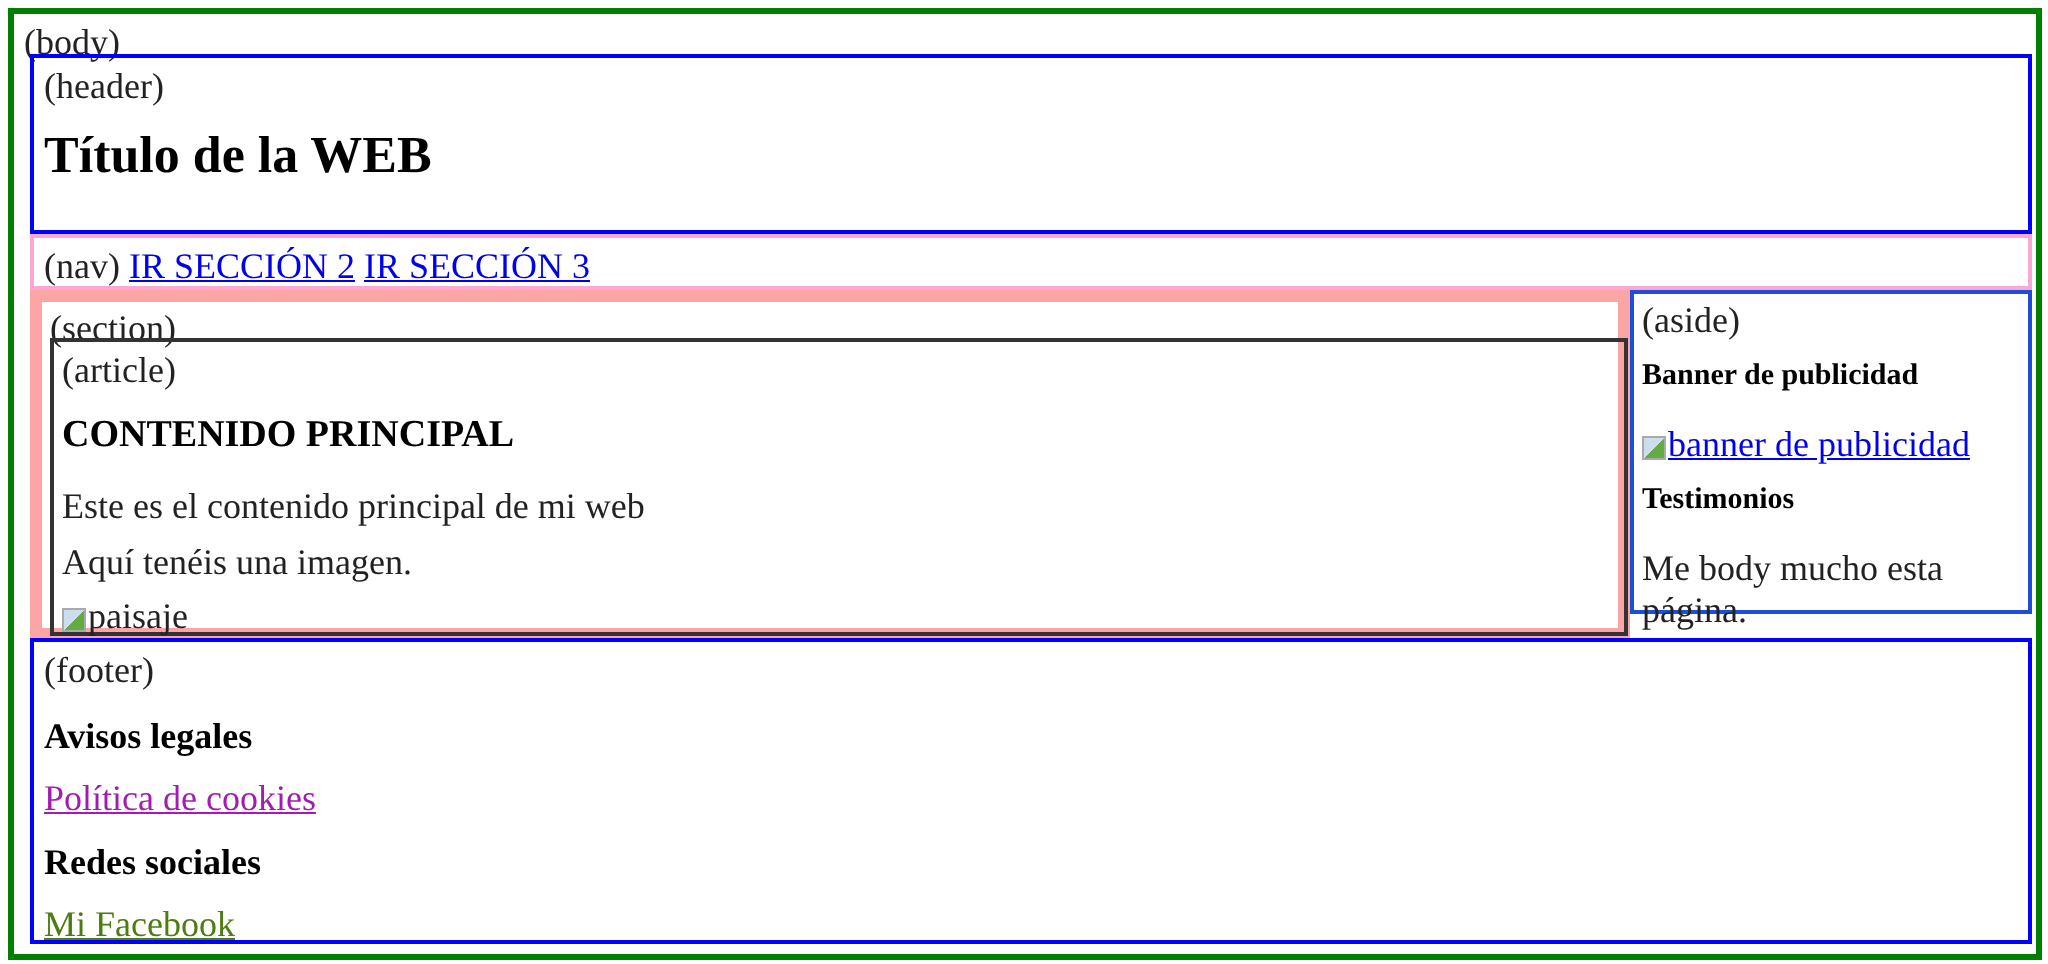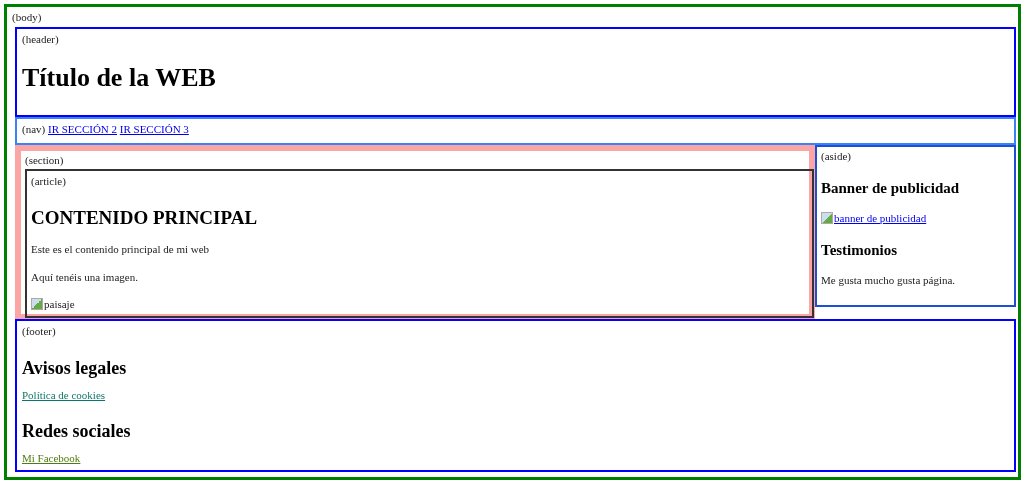--- a/index.html
+++ b/index.html
@@ -1,23 +1,23 @@
 <!DOCTYPE html>
 <html><head>
 <meta charset="utf-8">
 <style>
   html, body { margin:0; padding:0; background:#fff; }
   body { width:1024px; height:482px; overflow:hidden; font-family:"Liberation Serif", "DejaVu Serif", serif; color:#000; font-size:13px; }
   .page { position:absolute; left:4px; top:4px; width:1011px; height:470px; border:3px solid #008000; }
-  .lbl { position:absolute; font-size:11px; color:#222; }
+  .lbl { position:absolute; font-size:18px; color:#222; }
   a { color:#0000ee; text-decoration:underline; }
   .box { position:absolute; box-sizing:border-box; }
   #hdr { left:8px; top:20px; width:1001px; height:90px; border:2px solid #0000ff; }
   #hdr h1 { position:absolute; left:5px; top:34px; margin:0; font-size:26px; font-weight:bold; }
-  #nav { left:8px; top:110px; width:1001px; height:28px; border:2px solid #3b82f6; }
+  #nav { left:8px; top:110px; width:1001px; height:28px; border:2px solid #f9a8d4; }
   #sec { left:8px; top:138px; width:800px; height:175px; border:6px solid #fca5a5; }
   #art { left:4px; top:18px; width:789px; height:149px; border:2px solid #333; }
   #art h2 { position:absolute; left:4px; top:36px; margin:0; font-size:19px; font-weight:bold; }
   #aside { left:808px; top:138px; width:201px; height:162px; border:2px solid #1d4ed8; }
   #aside h3 { position:absolute; left:4px; margin:0; font-size:15px; font-weight:bold; }
   #foot { left:8px; top:312px; width:1001px; height:153px; border:2px solid #0000ff; }
   #foot h4 { position:absolute; left:5px; margin:0; font-size:18px; font-weight:bold; }
   .broken { display:inline-block; width:12px; height:12px; vertical-align:-2px; background:linear-gradient(135deg,#cde 0 50%,#6a4 50%); border:1px solid #aaa; margin-right:1px; box-sizing:border-box; }
 </style>
 </head>
@@ -48,23 +48,23 @@
       <span class="lbl" style="left:4px;top:72px;">Este es el contenido principal de mi web</span>
       <span class="lbl" style="left:4px;top:127px;"><span class="broken"></span><span>paisaje</span></span>
     </div>
   </div>
 
   <div class="box" id="aside">
     <span class="lbl" style="left:4px;top:3px;">(aside)</span>
     <h3 style="top:33px;">Banner de publicidad</h3>
     <a href="#" class="lbl" style="left:4px;top:65px;color:#0000ee;"><span class="broken"></span><span>banner de publicidad</span></a>
     <h3 style="top:95px;">Testimonios</h3>
-    <span class="lbl" style="left:4px;top:127px;">Me gusta mucho gusta página.</span>
+    <span class="lbl" style="left:4px;top:127px;">Me body mucho esta página.</span>
   </div>
 
   <div class="box" id="foot">
     <span class="lbl" style="left:5px;top:4px;">(footer)</span>
     <h4 style="top:37px;">Avisos legales</h4>
-    <a href="#" class="lbl" style="left:5px;top:68px;color:#0f766e;">Política de cookies</a>
+    <a href="#" class="lbl" style="left:5px;top:68px;color:#a21caf;">Política de cookies</a>
     <h4 style="top:100px;">Redes sociales</h4>
     <a href="#" class="lbl" style="left:5px;top:131px;color:#4d7c0f;">Mi Facebook</a>
   </div>
 </div>
 
 </body></html>

